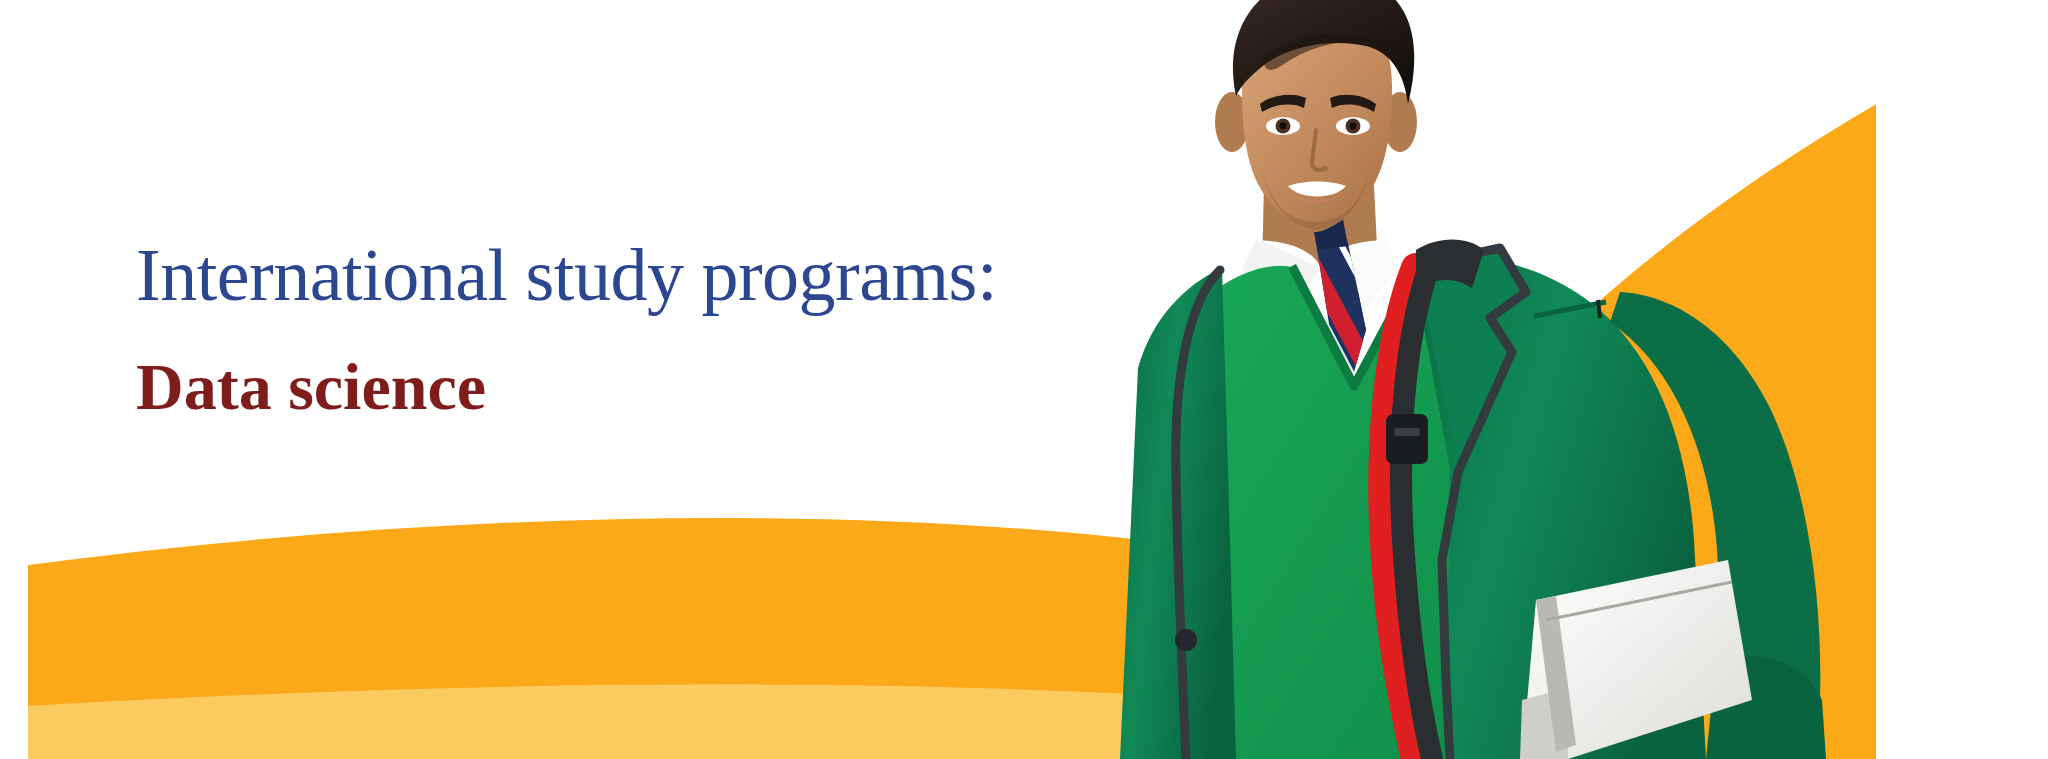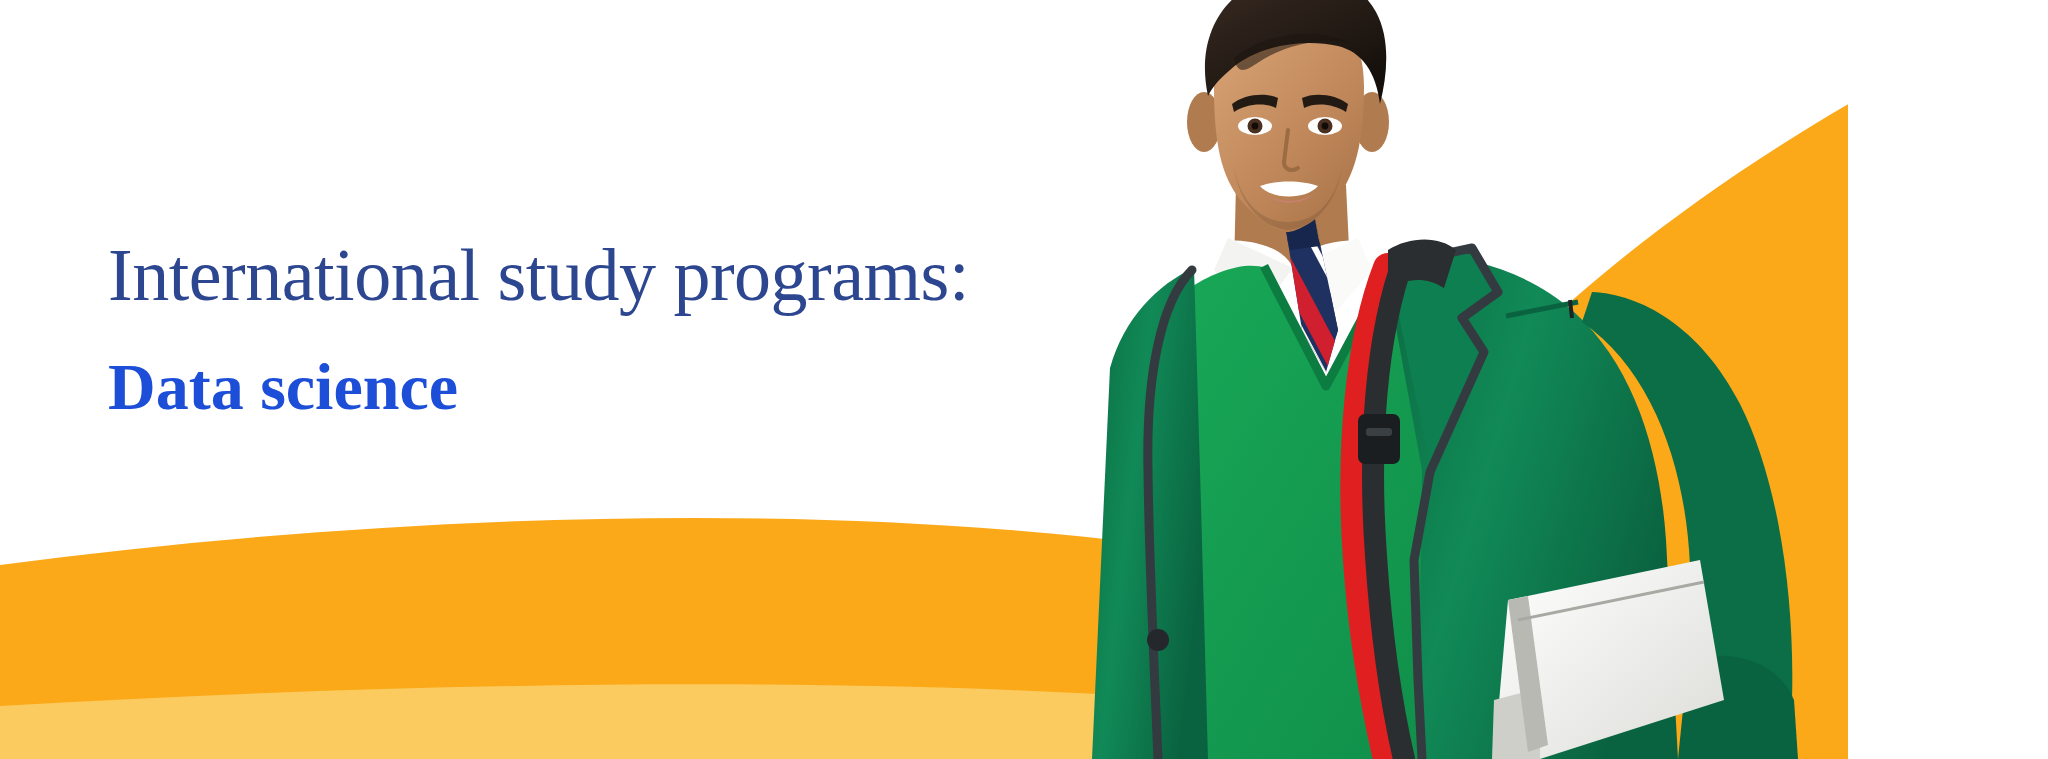--- a/index.html
+++ b/index.html
@@ -4,20 +4,21 @@
 <style>
   * { margin:0; padding:0; box-sizing:border-box; }
   html,body { width:2048px; height:759px; overflow:hidden; background:#ffffff; }
   body { font-family:"Liberation Serif", serif; }
 
   .banner {
     position:relative;
     width:1848px; height:759px;
     background:#ffffff;
     overflow:hidden;
+    margin-left:28px;
   }
 
   
   .bg-layer { position:absolute; inset:0; width:100%; height:100%; }
   .bg-layer svg { display:block; width:2048px; height:759px; }
 
   
   .text-block {
     position:absolute;
     left:108px; top:238px;
@@ -32,21 +33,21 @@
     letter-spacing:-0.5px;
     color:#2D4690;
     white-space:nowrap;
   }
   .subhead {
     font-family:"Liberation Serif", serif;
     font-weight:700;
     font-size:66px;
     line-height:1.0;
     letter-spacing:0px;
-    color:#1d4ed8;
+    color:#7f1d1d;
     margin-top:42px;
     white-space:nowrap;
   }
 
   
   .figure {
     position:absolute;
     right:0; bottom:0;
     width:760px; height:759px;
     z-index:8;

